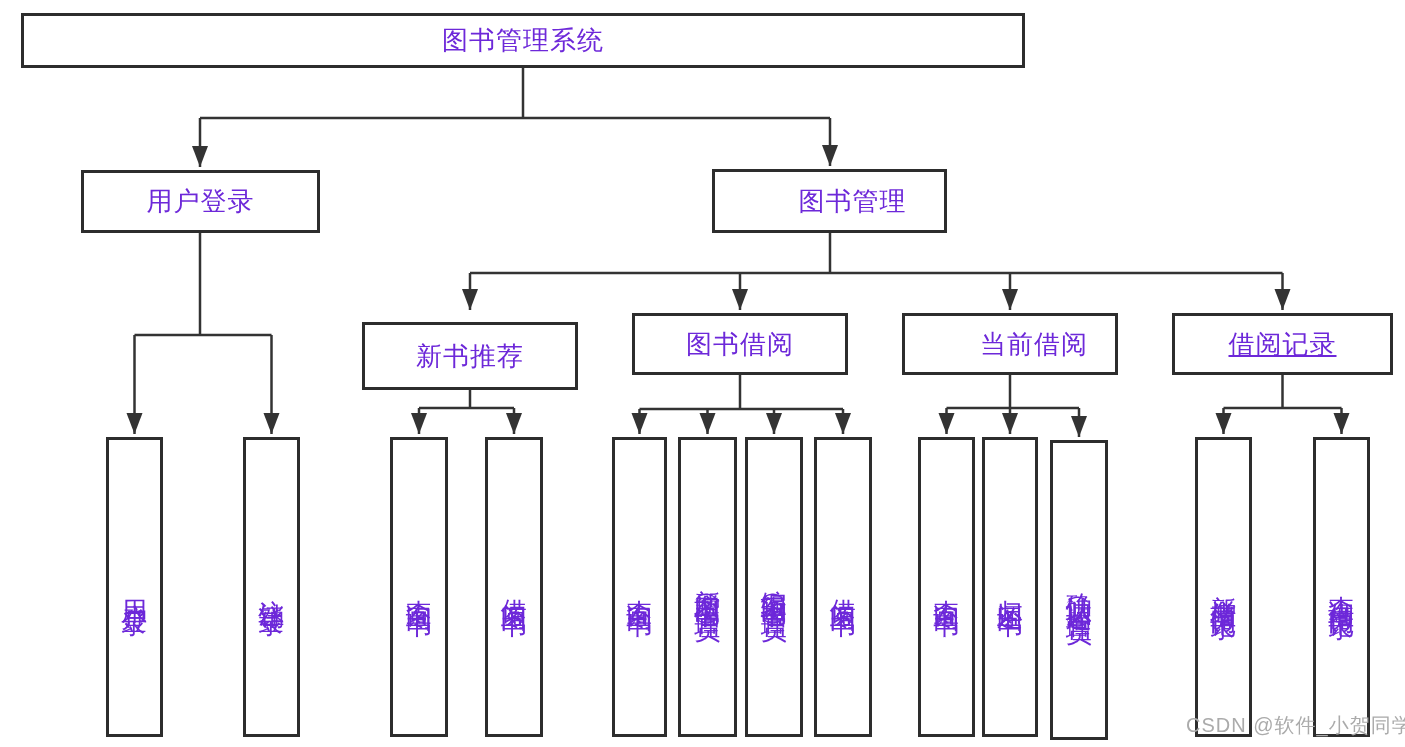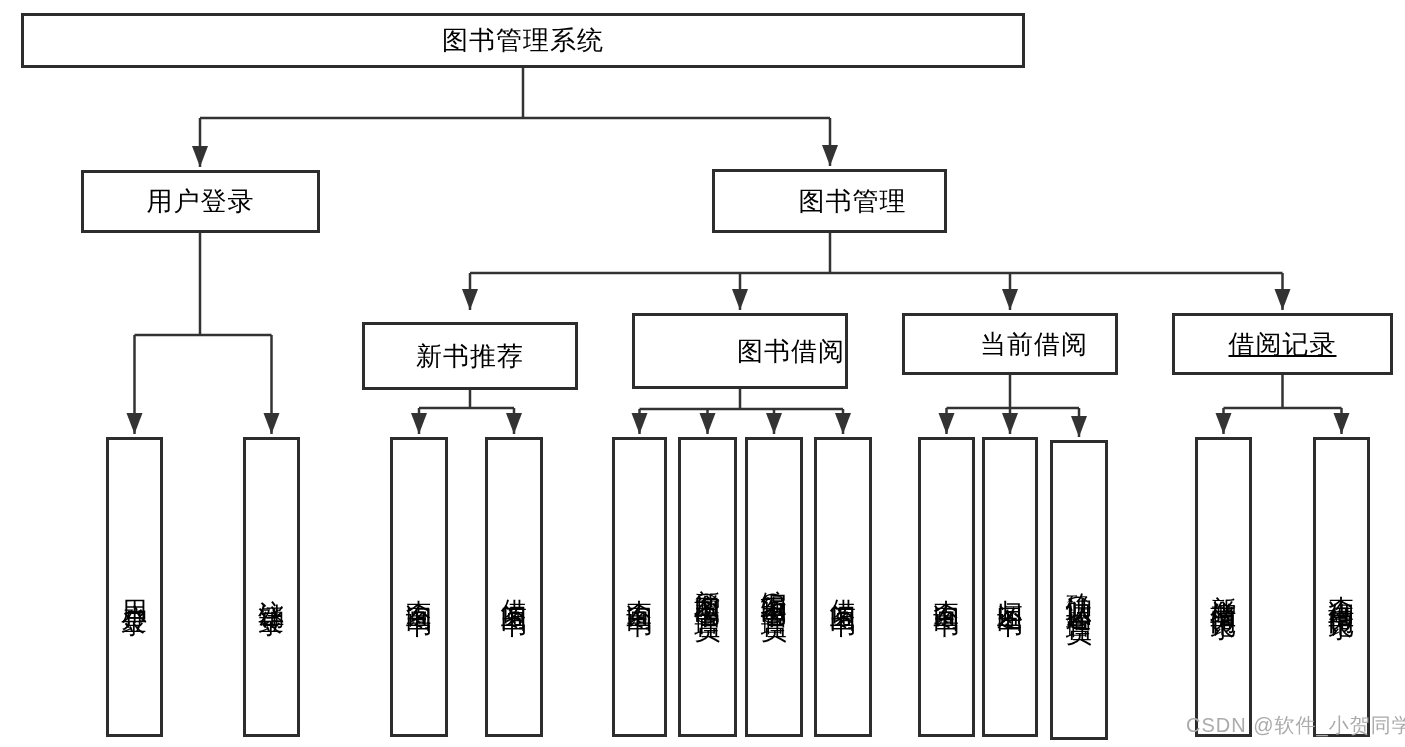--- a/index.html
+++ b/index.html
@@ -17,21 +17,21 @@
     width: 1405px; height: 747px;
   }
   .box {
     position: absolute;
     box-sizing: border-box;
     border: 3px solid #2d2d2d;
     background: #ffffff;
     display: flex;
     align-items: center;
     justify-content: center;
-    color: #000000;
+    color: #6d28d9;
   }
   .hlabel {
     font-size: 26px;
     letter-spacing: 1px;
     white-space: nowrap;
   }
   .vlabel {
     writing-mode: vertical-rl;
     text-orientation: mixed;
     font-size: 26px;
@@ -111,21 +111,21 @@
   <div class="box" style="left:81px; top:170px; width:239px; height:63px;">
     <span class="hlabel">用户登录</span>
   </div>
   <div class="box" style="left:712px; top:169px; width:235px; height:64px;padding-left:46px;">
     <span class="hlabel">图书管理</span>
   </div>
 
   <div class="box" style="left:362px; top:322px; width:216px; height:68px;">
     <span class="hlabel">新书推荐</span>
   </div>
-  <div class="box" style="left:632px; top:313px; width:216px; height:76px;justify-content:flex-end;">
+  <div class="box" style="left:632px; top:313px; width:216px; height:62px;">
     <span class="hlabel">图书借阅</span>
   </div>
   <div class="box" style="left:902px; top:313px; width:216px; height:62px;padding-left:48px;">
     <span class="hlabel">当前借阅</span>
   </div>
   <div class="box" style="left:1172px; top:313px; width:221px; height:62px;text-decoration:underline;">
     <span class="hlabel">借阅记录</span>
   </div>
 
   <div class="box" style="left:106px; top:437px; width:57px; height:300px;">

